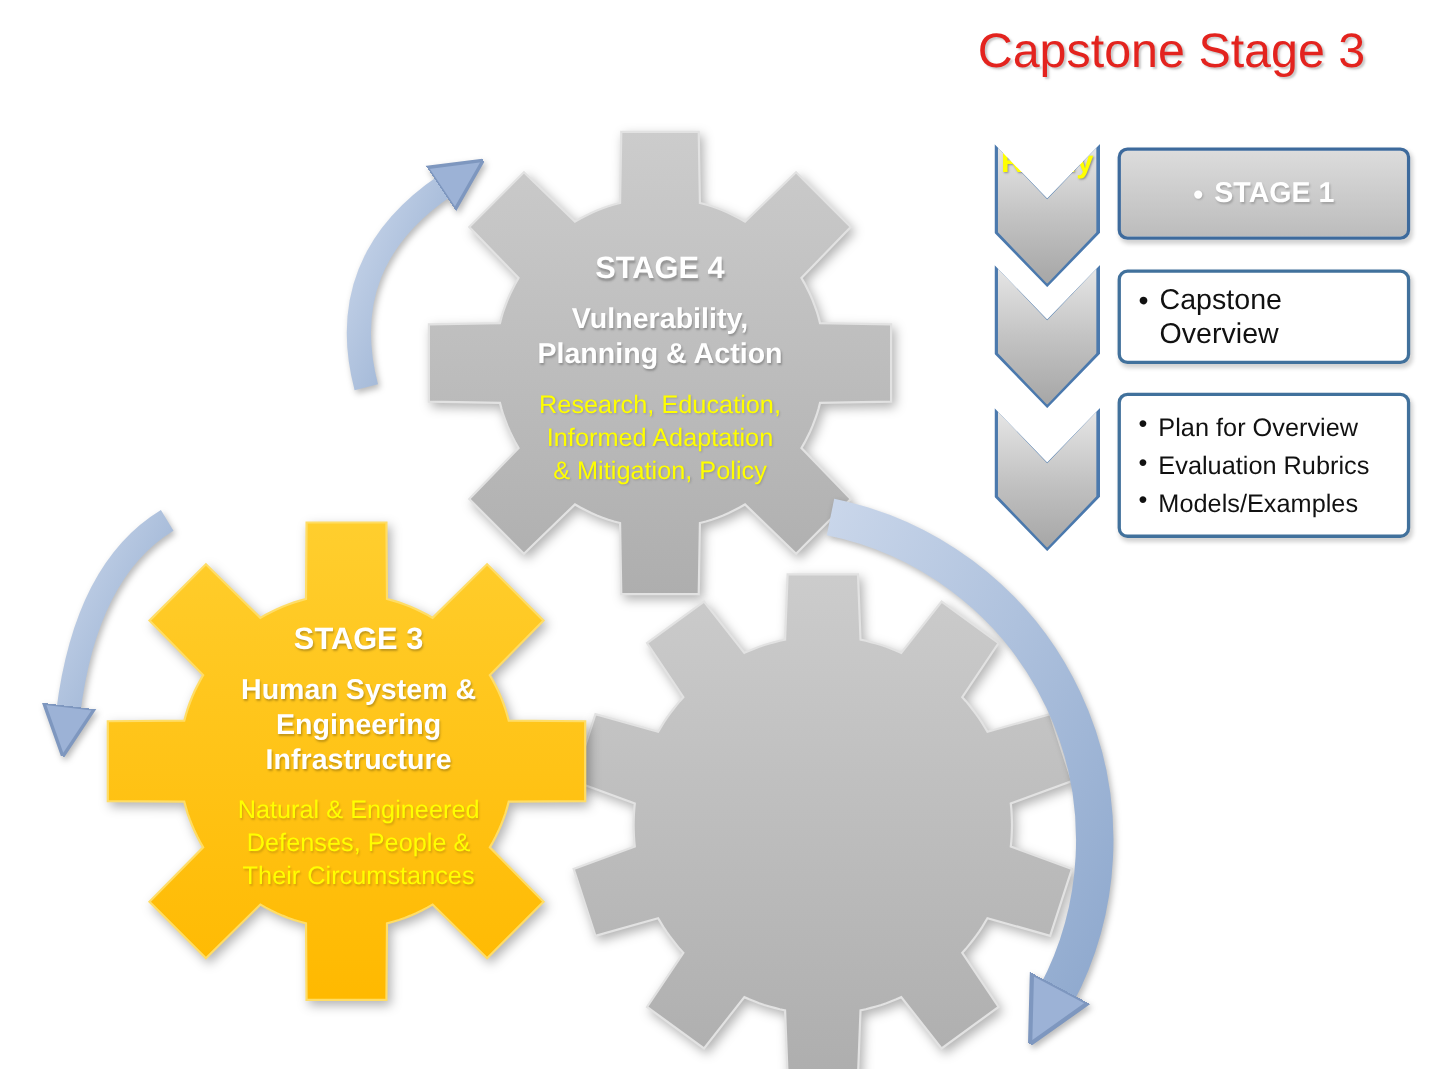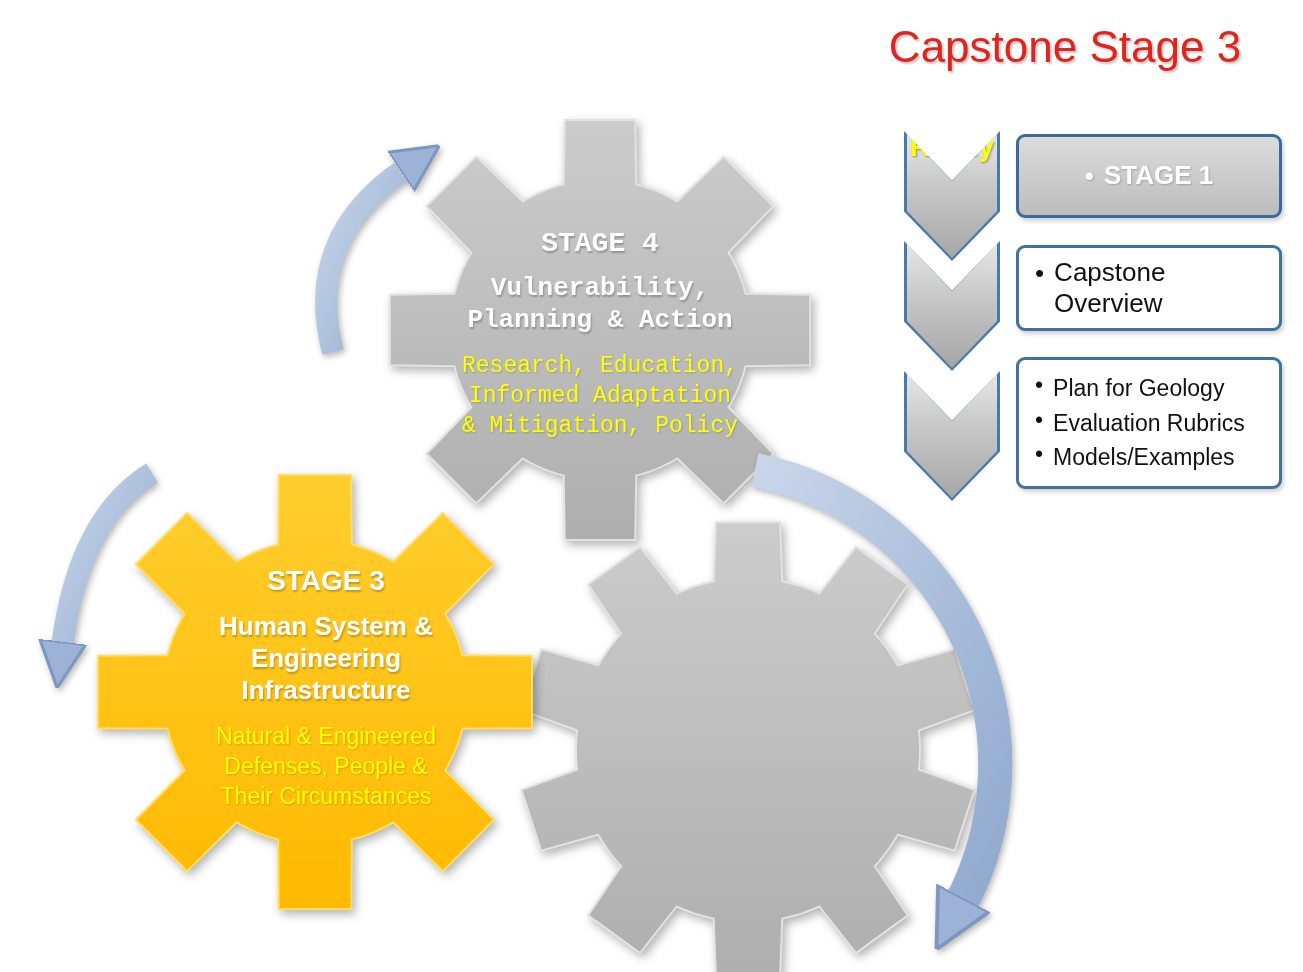--- a/index.html
+++ b/index.html
@@ -19,21 +19,21 @@
   }
 
   
   .stage-text{position:absolute;z-index:2;text-align:center;}
   .stage-label{font-size:28px;font-weight:bold;color:#ffffff;margin:0 0 14px 0;
                text-shadow:1px 2px 2px rgba(0,0,0,0.25);}
   .stage-title{font-size:26px;font-weight:bold;color:#ffffff;line-height:1.23;
                white-space:pre-line;margin:0 0 15px 0;text-shadow:1px 2px 2px rgba(0,0,0,0.25);}
   .stage-sub{font-size:23px;color:#ffff00;line-height:1.3;white-space:pre-line;
              text-shadow:1px 1px 2px rgba(0,0,0,0.18);}
-  #t4{left:440px;top:228px;width:320px;font-family:Liberation Mono, monospace;}
+  #t4{left:440px;top:228px;width:320px;}
   #t3{left:176px;top:565px;width:300px;}
   #t2{left:585px;top:660px;width:320px;}
 
   
   .chev{
     position:absolute;left:904px;width:96px;height:130px;z-index:2;
     background:#4b79ad;display:flex;justify-content:center;
     clip-path:polygon(0% 0%,50% 38%,100% 0%,100% 62%,50% 100%,0% 62%);
     filter:drop-shadow(2px 3px 3px rgba(0,0,0,0.3));
   }
@@ -150,21 +150,21 @@
   <div class="box box2">
     <div class="li">
       <span class="bullet">•</span>
       <span>Capstone Overview</span>
     </div>
   </div>
 
   <div class="box box3">
     <div class="li">
       <span class="bullet">•</span>
-      <span>Plan for Geology</span>
+      <span>Plan for Overview</span>
     </div>
     <div class="li">
       <span class="bullet">•</span>
       <span>Evaluation Rubrics</span>
     </div>
     <div class="li">
       <span class="bullet">•</span>
       <span>Models/Examples</span>
     </div>
   </div>

